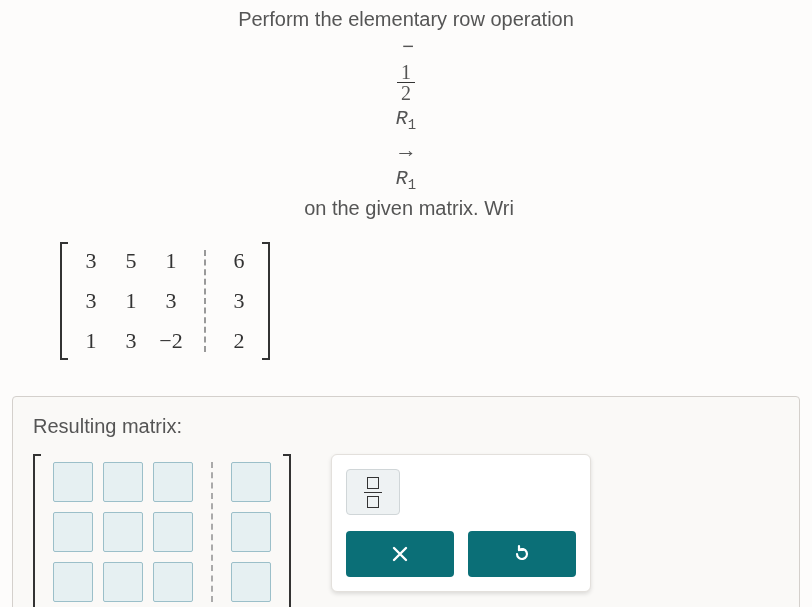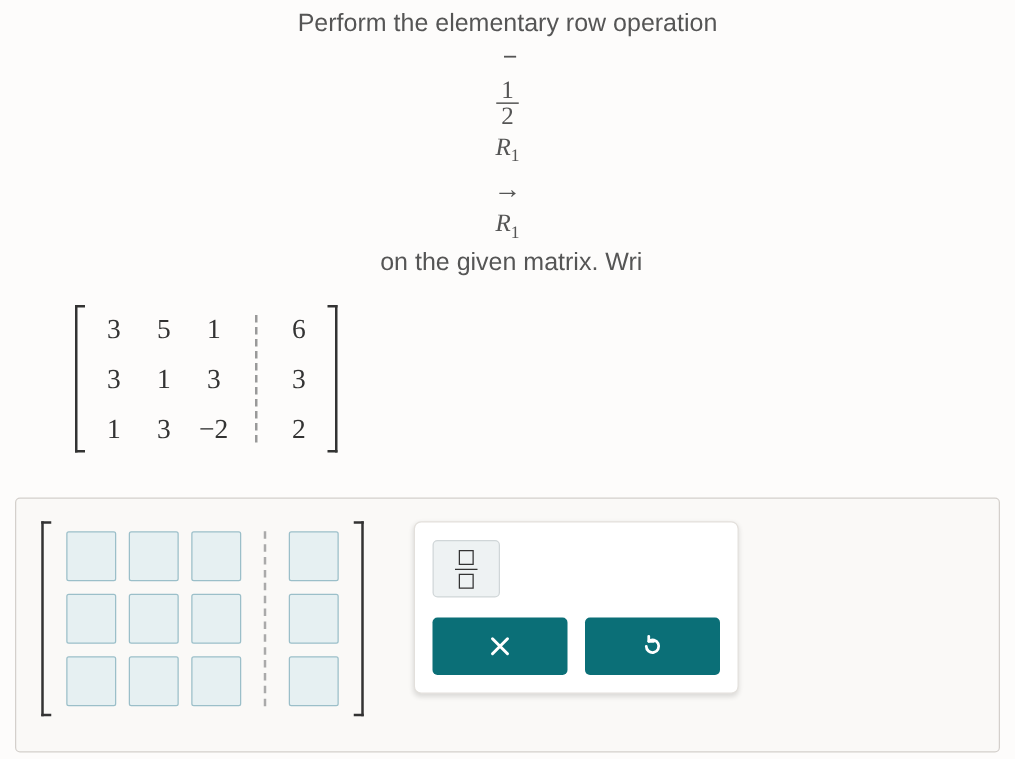--- a/index.html
+++ b/index.html
@@ -15,21 +15,21 @@
     }
     .instruction {
       display: flex;
       align-items: center;
       gap: 4px;
       padding: 0 4px;
       font-family: Arial, sans-serif;
       color: #555;
       flex-direction: column;
     }
-    .math-var { font-family: Liberation Serif, serif; font-style: italic; }
+    .math-var { font-family: Liberation Mono, monospace; font-style: italic; }
     .sub { font-size: 0.7em; vertical-align: sub; font-style: normal;}
     .fraction {
       display: inline-flex;
       flex-direction: column;
       align-items: center;
       vertical-align: middle;
       line-height: 1;
       margin: 0 2px;
       font-family: 'Times New Roman', serif;
     }
@@ -168,20 +168,21 @@
         <div class="cell">6</div>
         <div class="cell">3</div>
         <div class="cell">2</div>
       </div>
     </div>
     <div class="bracket-r"></div>
   </div>
 </div>
 
 <div class="answer-panel">
+  <div class="result-label">Resulting matrix:</div>
 
   <div class="answer-row">
 
     <div class="input-matrix">
       <div class="bracket-l"></div>
       <div class="input-cols">
         <div class="icol">
           <input class="inbox" style="">
           <input class="inbox" style="">
           <input class="inbox" style="">

